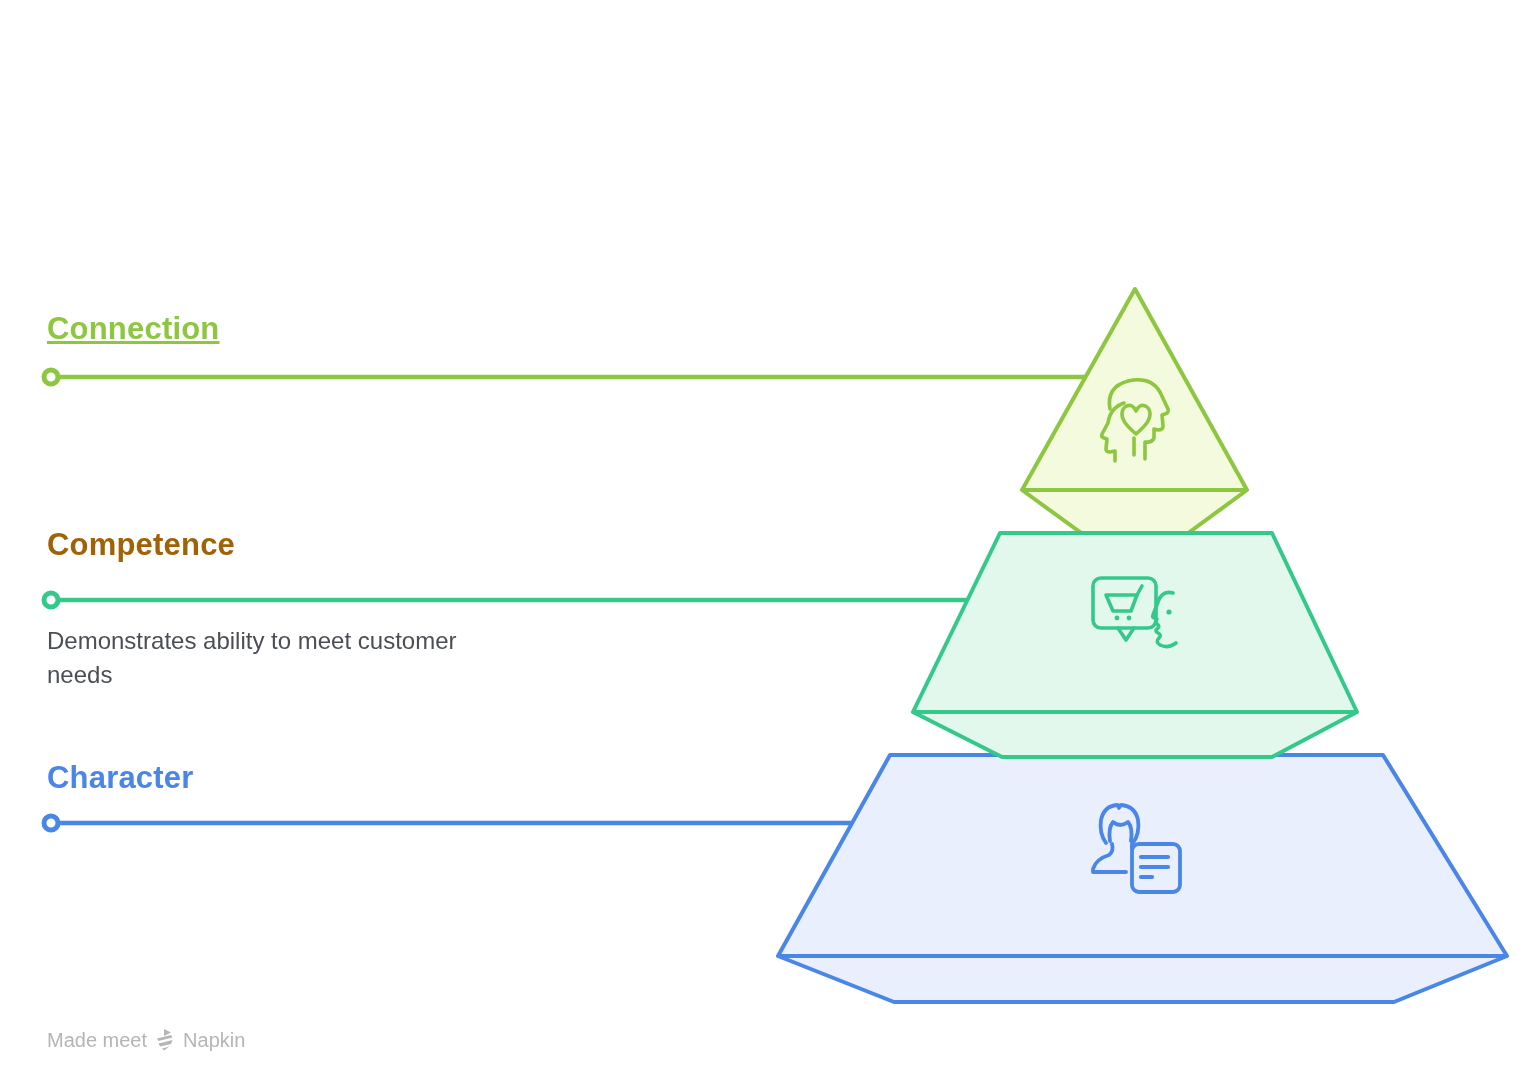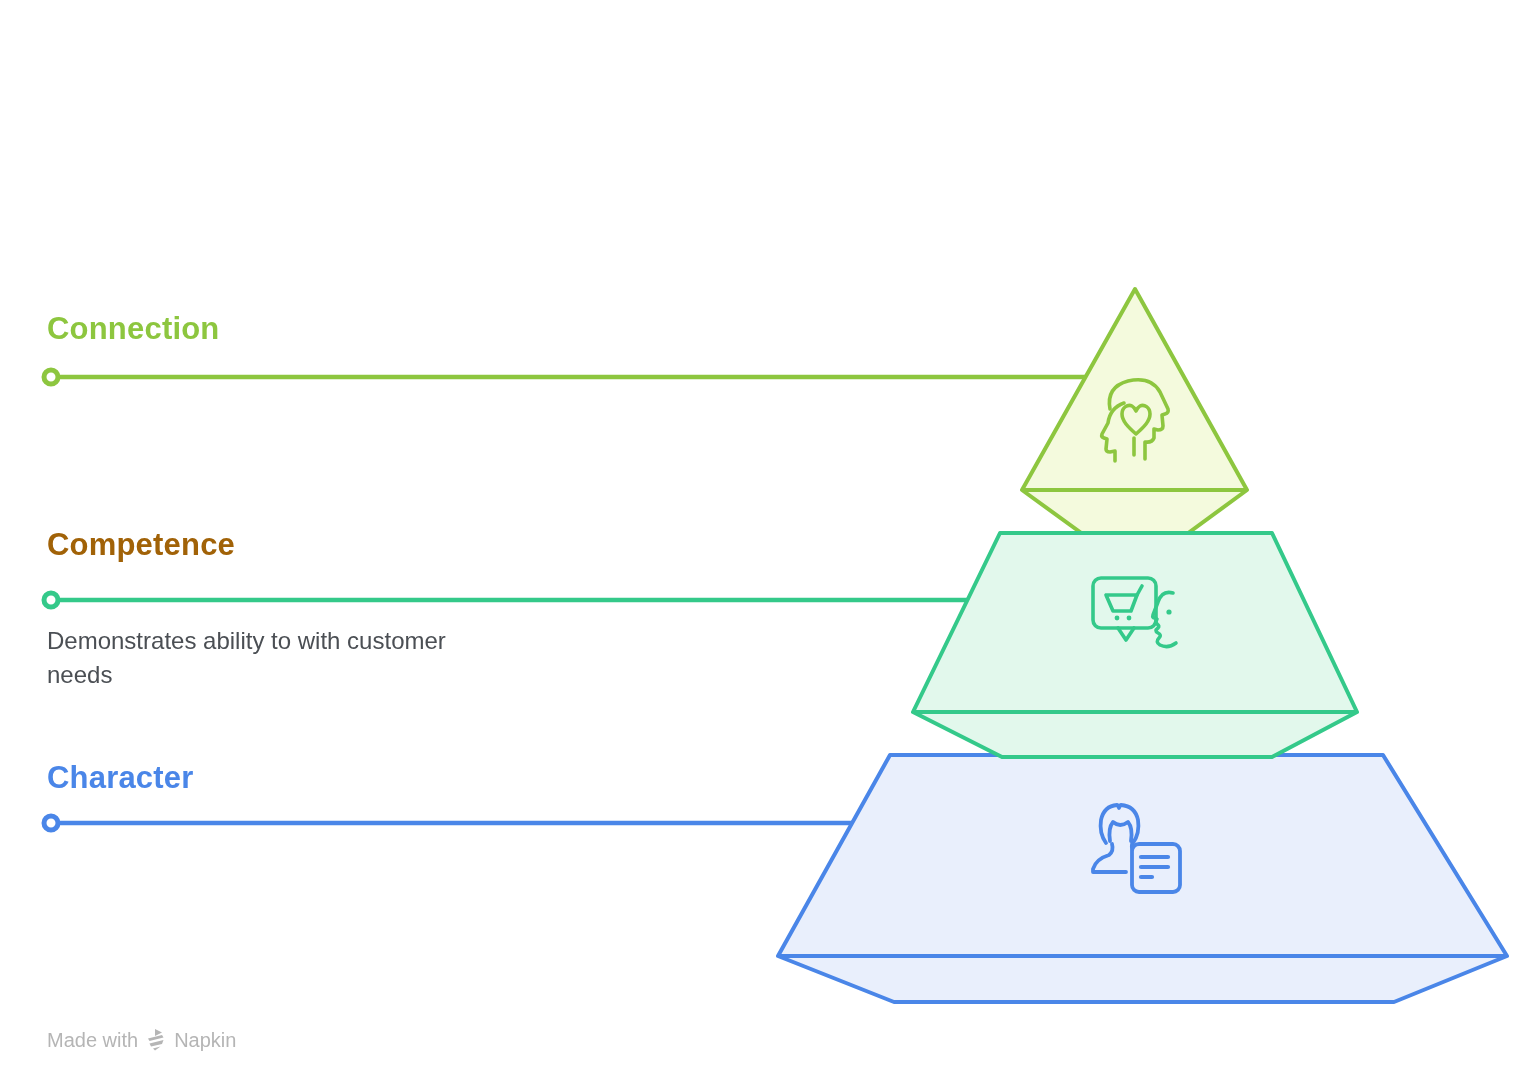--- a/index.html
+++ b/index.html
@@ -15,21 +15,21 @@
   .diagram-svg { position:absolute; left:0; top:0; }
 
   .lv-heading {
     position:absolute; left:47px; margin:0;
     font-size:31px; font-weight:bold; letter-spacing:0.2px;
   }
   .lv-desc {
     position:absolute; left:47px; width:420px;
     font-size:24px; line-height:34px; color:#4b4f54;
   }
-  .h-connection { top:311px; color:#8dc63f; }
+  .h-connection { top:311px; color:#8dc63f;text-decoration:underline; }
   .d-connection { top:401px; }
   .h-competence { top:527px; color:#a16207; }
   .d-competence { top:624px; }
   .h-character  { top:760px; color:#4a86e8; }
   .d-character  { top:847px; }
 
   .footer {
     position:absolute; left:47px; top:1027px; height:26px;
     display:flex; align-items:center; gap:7px;
     font-size:20px; color:#b5b5b5;
@@ -94,26 +94,26 @@
       <path d="M55 57 L82 57" stroke-width="4.2"></path>
       <path d="M55 67 L82 67" stroke-width="4.2"></path>
       <path d="M55 77 L66 77" stroke-width="4.2"></path>
     </g>
   </svg>
 
 
   <h2 class="lv-heading h-connection">Connection</h2>
 
   <h2 class="lv-heading h-competence">Competence</h2>
-  <div class="lv-desc d-competence">Demonstrates ability to with customer needs</div>
+  <div class="lv-desc d-competence">Demonstrates ability to meet customer needs</div>
 
   <h2 class="lv-heading h-character">Character</h2>
 
   <div class="footer">
-    <span>Made with</span>
+    <span>Made meet</span>
     <svg width="22" height="24" viewBox="0 0 22 24">
       <g fill="#b5b5b5">
         <path d="M10 1 L17 4.5 L10 8 Z"></path>
         <path d="M3 10.5 L17 7 L18.5 9.5 L4.5 13 Z"></path>
         <path d="M4.5 15.5 L18.5 12 L17 16 L6 18.5 Z"></path>
         <path d="M8 20.5 L15.5 18.5 L10 22.5 Z"></path>
       </g>
     </svg>
     <span>Napkin</span>
   </div>

